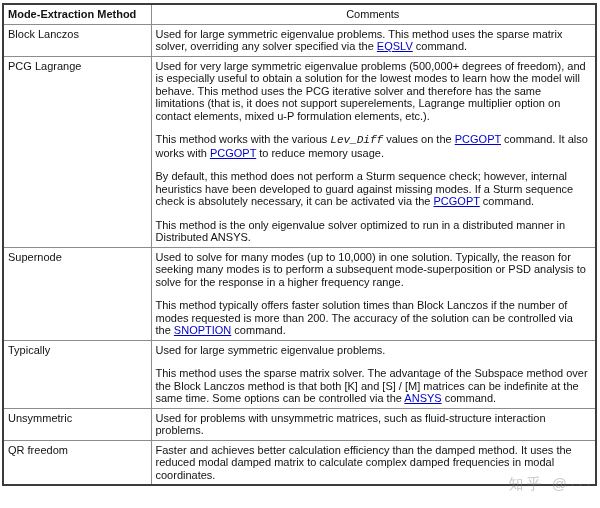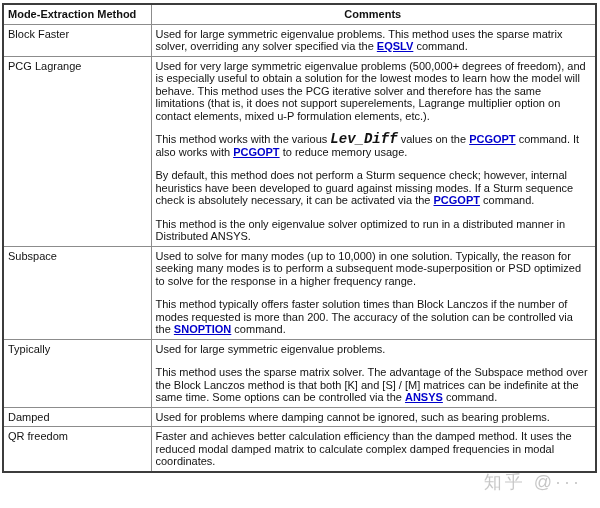--- a/index.html
+++ b/index.html
@@ -35,46 +35,45 @@
   col.method-col { width: 148px; }
   th.method-header {
     text-align: left;
     font-weight: bold;
     font-size: 11.5px;
     padding: 3px 4px;
     background: #ffffff;
   }
   th.comments-header {
     text-align: center;
-    font-weight: bold;
+    font-weight: normal;
     font-size: 11.5px;
     background: #ffffff;
   }
   td.comments-cell { padding-left: 6px; }
   td.comments-cell p {
     margin: 0 0 11px 0;
   }
   td.comments-cell p:last-child { margin-bottom: 0; }
   a.cmd-link {
     color: #0000cc;
-    font-weight: bold;
+    font-weight: normal;
     text-decoration: underline;
     cursor: pointer;
   }
   span.code-inline {
     font-family: "Liberation Mono", "DejaVu Sans Mono", monospace;
     font-style: italic;
-    font-size: 14px;
-    font-weight: bold;
+    font-size: 11px;
   }
   .watermark {
     position: absolute;
-    right: 18px;
+    right: 6px;
     bottom: 14px;
-    font-size: 18px;
+    font-size: 15px;
     letter-spacing: 3px;
     color: rgba(130, 130, 130, 0.45);
     pointer-events: none;
     white-space: nowrap;
   }
 </style>
 </head>
 <body>
 
 <div class="page">
@@ -84,52 +83,52 @@
       <col>
     </colgroup>
     <thead>
       <tr>
         <th class="method-header">Mode-Extraction Method</th>
         <th class="comments-header">Comments</th>
       </tr>
     </thead>
     <tbody id="table-body">
         <tr>
-          <td class="method-cell"><span>Block Faster</span></td>
+          <td class="method-cell"><span>Block Lanczos</span></td>
           <td class="comments-cell">
             <p>Used for large symmetric eigenvalue problems. This method uses the sparse matrix solver, overriding any solver specified via the <a class="cmd-link">EQSLV</a> command.</p>
           </td>
         </tr>
         <tr>
           <td class="method-cell"><span>PCG Lagrange</span></td>
           <td class="comments-cell">
             <p>Used for very large symmetric eigenvalue problems (500,000+ degrees of freedom), and is especially useful to obtain a solution for the lowest modes to learn how the model will behave. This method uses the PCG iterative solver and therefore has the same limitations (that is, it does not support superelements, Lagrange multiplier option on contact elements, mixed u-P formulation elements, etc.).</p>
             <p>This method works with the various <span class="code-inline">Lev_Diff</span> values on the <a class="cmd-link">PCGOPT</a> command. It also works with <a class="cmd-link">PCGOPT</a> to reduce memory usage.</p>
             <p>By default, this method does not perform a Sturm sequence check; however, internal heuristics have been developed to guard against missing modes. If a Sturm sequence check is absolutely necessary, it can be activated via the <a class="cmd-link">PCGOPT</a> command.</p>
             <p>This method is the only eigenvalue solver optimized to run in a distributed manner in Distributed ANSYS.</p>
           </td>
         </tr>
         <tr>
-          <td class="method-cell"><span>Subspace</span></td>
+          <td class="method-cell"><span>Supernode</span></td>
           <td class="comments-cell">
-            <p>Used to solve for many modes (up to 10,000) in one solution. Typically, the reason for seeking many modes is to perform a subsequent mode-superposition or PSD optimized to solve for the response in a higher frequency range.</p>
+            <p>Used to solve for many modes (up to 10,000) in one solution. Typically, the reason for seeking many modes is to perform a subsequent mode-superposition or PSD analysis to solve for the response in a higher frequency range.</p>
             <p>This method typically offers faster solution times than Block Lanczos if the number of modes requested is more than 200. The accuracy of the solution can be controlled via the <a class="cmd-link">SNOPTION</a> command.</p>
           </td>
         </tr>
         <tr>
           <td class="method-cell"><span>Typically</span></td>
           <td class="comments-cell">
             <p>Used for large symmetric eigenvalue problems.</p>
             <p>This method uses the sparse matrix solver. The advantage of the Subspace method over the Block Lanczos method is that both [K] and [S] / [M] matrices can be indefinite at the same time. Some options can be controlled via the <a class="cmd-link">ANSYS</a> command.</p>
           </td>
         </tr>
         <tr>
-          <td class="method-cell"><span>Damped</span></td>
+          <td class="method-cell"><span>Unsymmetric</span></td>
           <td class="comments-cell">
-            <p>Used for problems where damping cannot be ignored, such as bearing problems.</p>
+            <p>Used for problems with unsymmetric matrices, such as fluid-structure interaction problems.</p>
           </td>
         </tr>
         <tr>
           <td class="method-cell"><span>QR freedom</span></td>
           <td class="comments-cell">
             <p>Faster and achieves better calculation efficiency than the damped method. It uses the reduced modal damped matrix to calculate complex damped frequencies in modal coordinates.</p>
           </td>
         </tr>
       </tbody>
   </table>

